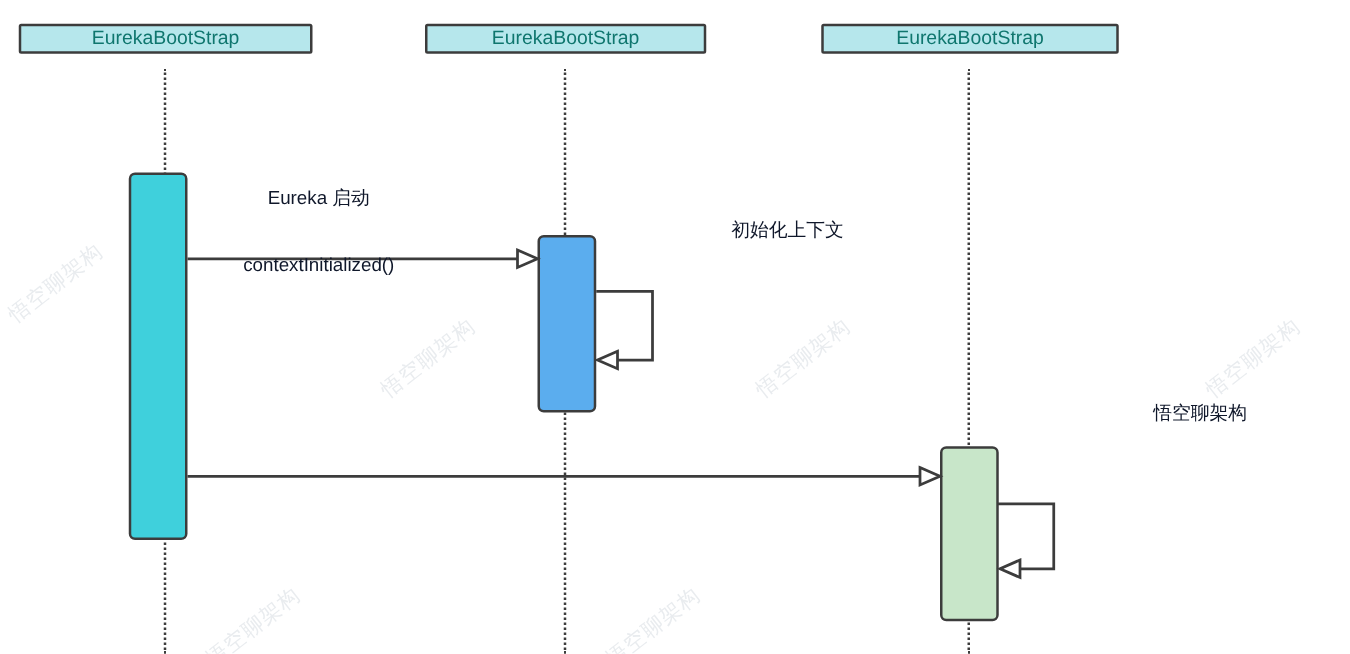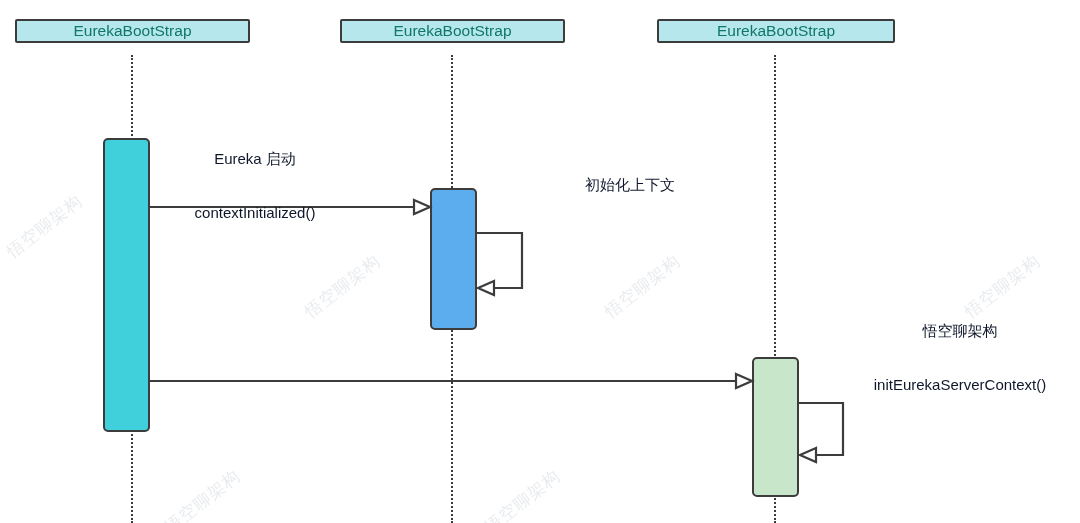--- a/index.html
+++ b/index.html
@@ -146,16 +146,15 @@
 
   <div class="msg-label" id="mlabel-0" style="top: 148px; left: 255px; width: auto; text-align: center; transform: translateX(-50%);">
     <span class="l1">Eureka 启动</span>
     <span class="l2">contextInitialized()</span>
   </div>
   <div class="msg-label" id="mlabel-1" style="top: 174px; left: 630px; width: auto; text-align: center; transform: translateX(-50%);">
     <span class="l1">初始化上下文</span>
   </div>
   <div class="msg-label" id="mlabel-2" style="top: 320px; left: 960px; width: auto; text-align: center; transform: translateX(-50%);">
     <span class="l1">悟空聊架构</span>
-    <span class="l2">initEurekaServerContext()</span>
   </div>
 
 </div>
 
 </body></html>

